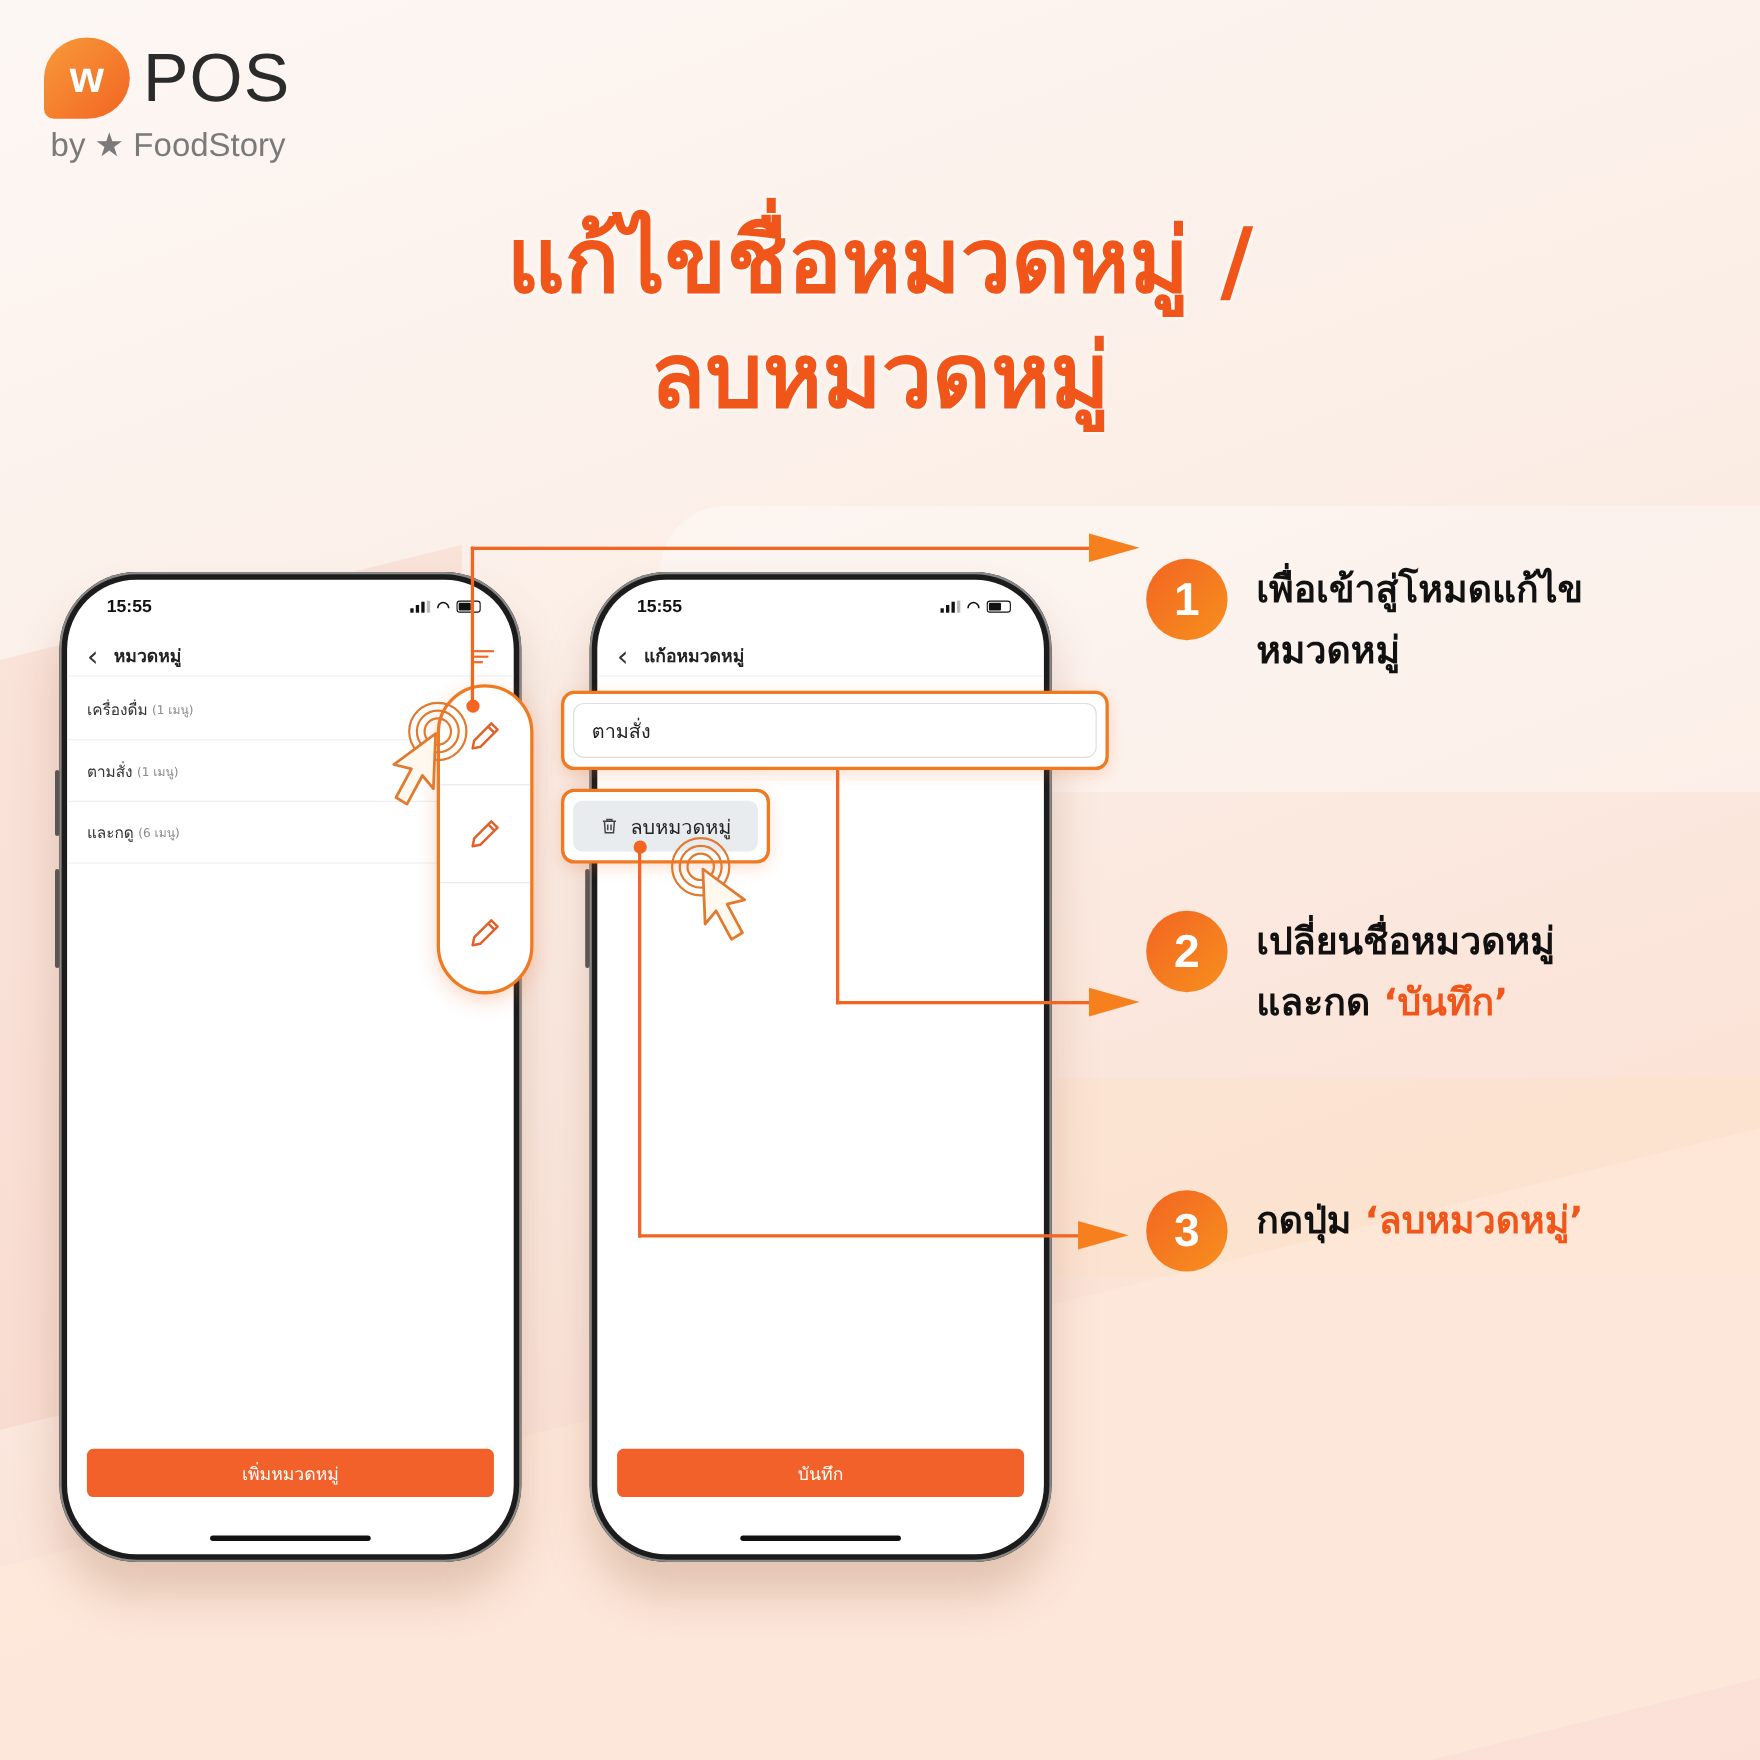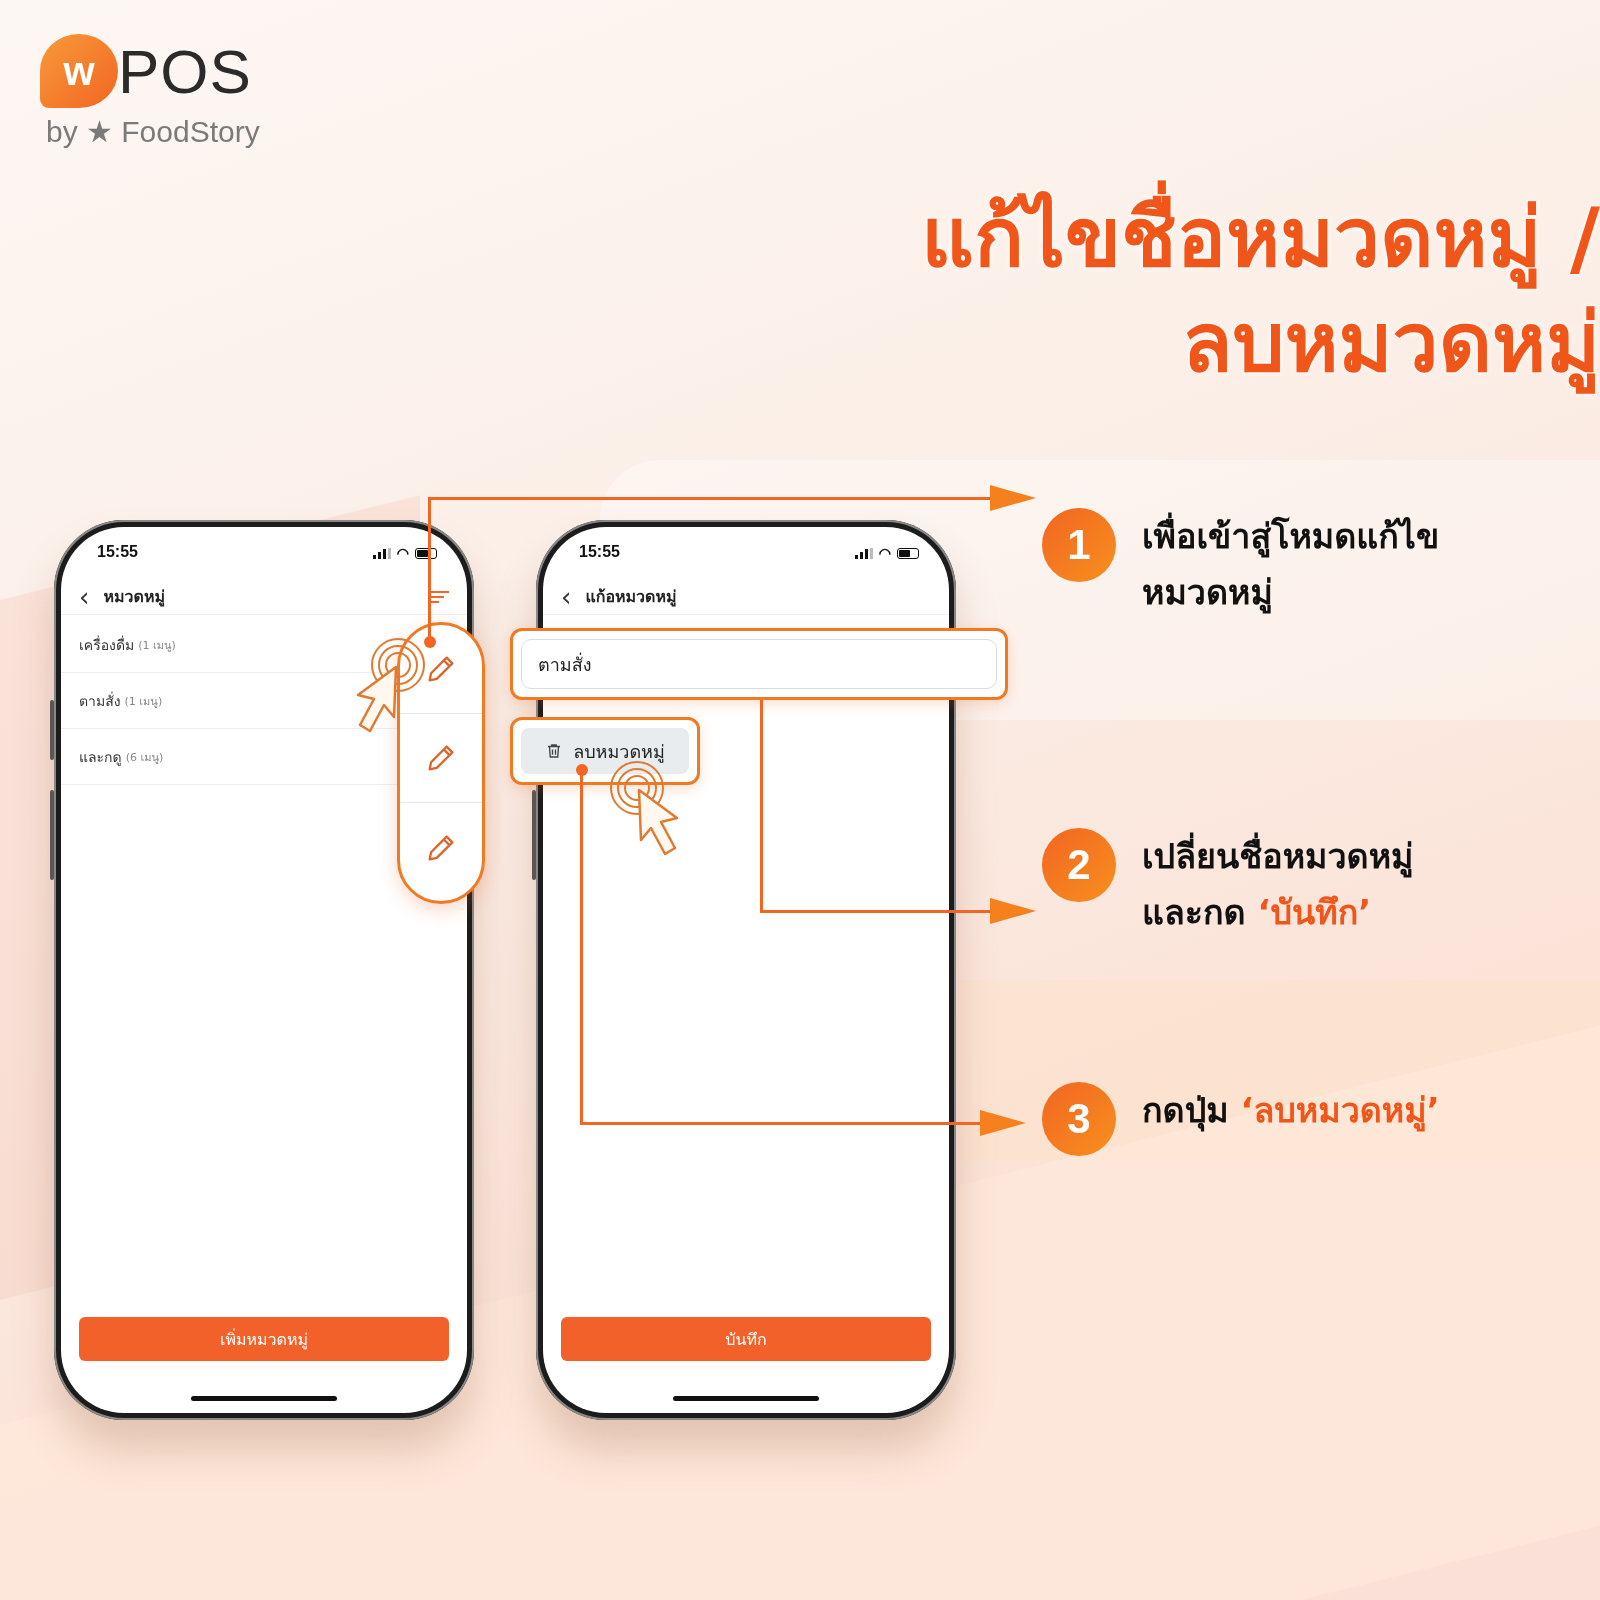--- a/index.html
+++ b/index.html
@@ -12,34 +12,34 @@
   .bg-band { position: absolute; pointer-events: none; }
   .band1 { left: 600px; top: 460px; width: 1100px; height: 260px; background: rgba(255,255,255,0.35); border-radius: 60px 0 0 0; }
   .band2 { left: 960px; top: 980px; width: 700px; height: 180px; background: rgba(253,226,200,0.45); }
   .band3 { left: -100px; top: 1200px; width: 2000px; height: 500px; background: rgba(255,236,220,0.5); transform: skewY(-14deg); }
   .band4 { left: -100px; top: 560px; width: 520px; height: 700px; background: rgba(245,200,185,0.35); transform: skewY(-14deg); }
 
   
   .logo { position: absolute; left: 40px; top: 34px; }
   .logo-row { display: flex; align-items: center; }
   .logo-bubble { width: 78px; height: 74px; border-radius: 50% 50% 50% 12%; background: linear-gradient(135deg, #f89a3a, #f26522); display: flex; align-items: center; justify-content: center; color: #fff; font-size: 40px; font-weight: bold; font-family: "Liberation Sans", sans-serif; }
-  .logo-text { font-family: "Liberation Sans", sans-serif; font-size: 62px; color: #2b2b2b; letter-spacing: 1px; }
+  .logo-text { font-family: "Liberation Sans", sans-serif; font-size: 62px; color: #2b2b2b; margin-left: 12px; letter-spacing: 1px; }
   .logo-sub { font-family: "Liberation Sans", sans-serif; font-size: 30px; color: #7a7a7a; margin-top: 6px; margin-left: 6px; }
 
   
-  .title { position: absolute; left: 0; width: 1600px; top: 185px; text-align: right; font-weight: bold; color: #f0561a; font-size: 82px; line-height: 105px; text-shadow: 0 0 6px #fff, 0 0 2px #fff; }
+  .title { position: absolute; left: 0; width: 1600px; top: 185px; text-align: center; font-weight: bold; color: #f0561a; font-size: 82px; line-height: 105px; text-shadow: 0 0 6px #fff, 0 0 2px #fff; }
 
   
   .phone { position: absolute; width: 420px; height: 900px; border-radius: 70px; background: #1c1c1c; padding: 7px; box-shadow: 0 30px 40px rgba(150,90,60,0.25), inset 0 0 0 2px #888; }
   .phone .screen { width: 100%; height: 100%; border-radius: 63px; background: #fff; position: relative; overflow: hidden; }
   .phone1 { left: 54px; top: 520px; }
   .phone2 { left: 536px; top: 520px; }
   .side-btn { position: absolute; width: 4px; background: #555; border-radius: 2px; }
 
-  .status { position: absolute; top: 16px; left: 36px; right: 30px; display: flex; justify-content: space-between; align-items: flex-end; font-family: "Liberation Sans", sans-serif; font-size: 16px; font-weight: bold; color: #111; }
+  .status { position: absolute; top: 16px; left: 36px; right: 30px; display: flex; justify-content: space-between; align-items: flex-start; font-family: "Liberation Sans", sans-serif; font-size: 16px; font-weight: bold; color: #111; }
   .status-icons { display: flex; gap: 6px; align-items: center; }
   .sig { display: flex; gap: 2px; align-items: flex-end; height: 11px; }
   .sig i { display: block; width: 3px; background: #111; }
   .batt { width: 22px; height: 11px; border: 1.5px solid #111; border-radius: 3px; position: relative; padding: 1px; }
   .batt b { display: block; width: 60%; height: 100%; background: #111; border-radius: 1px; }
 
   .navbar { position: absolute; top: 52px; left: 0; right: 0; height: 36px; display: flex; align-items: center; padding: 0 18px; border-bottom: 1px solid #eee; }
   .back { font-size: 26px; color: #333; margin-right: 14px; line-height: 1; }
   .nav-title { font-size: 16px; font-weight: bold; color: #222; }
   .sort-icon { margin-left: auto; display: flex; flex-direction: column; gap: 3px; align-items: flex-start; }

